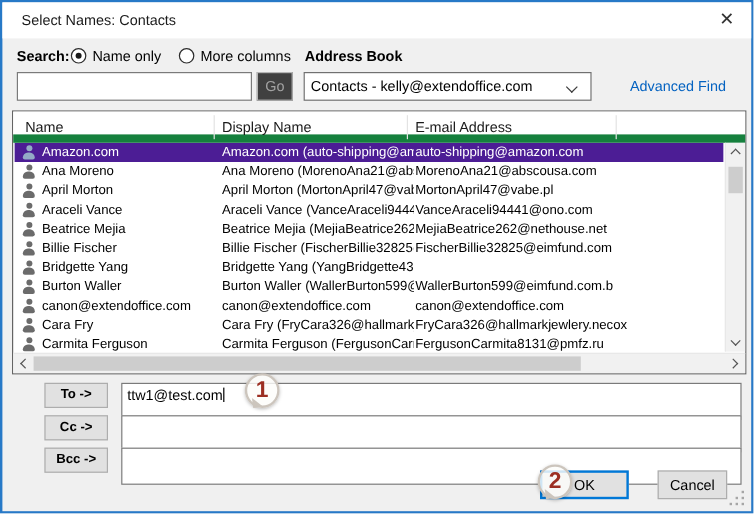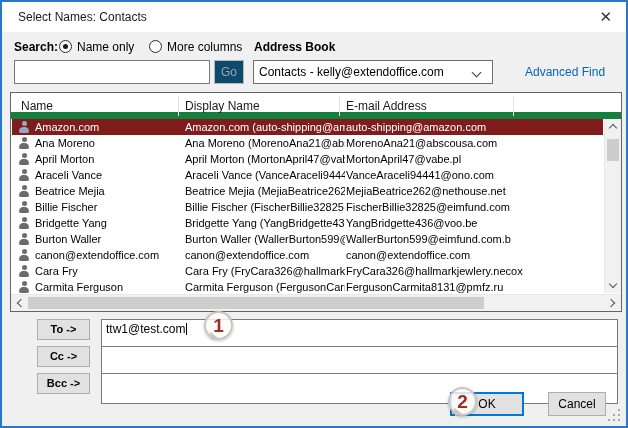--- a/index.html
+++ b/index.html
@@ -15,33 +15,33 @@
   
   .search-row{position:absolute;left:0;top:30px;right:0;height:26px;}
   .lbl{position:absolute;top:8px;font-size:12px;color:#000;}
   .bold{font-weight:bold;}
   .radio{position:absolute;top:8px;width:13px;height:13px;border:1px solid #2b2b2b;border-radius:50%;background:#fff;}
   .radio.checked::after{content:"";position:absolute;left:3px;top:3px;width:5px;height:5px;border-radius:50%;background:#1a1a1a;}
 
   
   .txt-input{position:absolute;background:#fff;border:1px solid #7a7a7a;font-size:12px;padding:0 4px;color:#000;}
   .search-input{left:12px;top:58px;width:196px;height:24px;}
-  .go-btn{position:absolute;left:212px;top:58px;width:30px;height:24px;background:#0c4a6e;border:1px solid #b5b5b5;color:#a3a3a3;font-size:12px;text-align:center;line-height:22px;}
+  .go-btn{position:absolute;left:212px;top:58px;width:30px;height:24px;background:#404040;border:1px solid #b5b5b5;color:#a3a3a3;font-size:12px;text-align:center;line-height:22px;}
   .combo{position:absolute;left:251px;top:58px;width:240px;height:24px;background:#fff;border:1px solid #707070;font-size:12px;line-height:22px;padding:0 22px 0 5px;color:#000;white-space:nowrap;overflow:hidden;}
   .combo-chev{position:absolute;left:471px;top:67px;width:7px;height:7px;border-left:1.5px solid #3b3b3b;border-top:1.5px solid #3b3b3b;transform:rotate(225deg);}
   .adv-link{position:absolute;left:523px;top:63px;font-size:12px;color:#0563c1;cursor:pointer;}
 
   
   .listbox{position:absolute;left:8px;top:90px;width:612px;height:220px;background:#fff;border:1px solid #646464;}
   .lheader{position:absolute;left:0;top:0;right:0;height:26px;background:#fff;border-bottom:7px solid #15803d;}
   .hcol{position:absolute;top:6px;font-size:12px;color:#1a1a1a;white-space:nowrap;}
   .hsep{position:absolute;top:3px;height:20px;width:1px;background:#e3e3e3;}
   .rows{position:absolute;left:1px;top:26px;right:18px;bottom:18px;overflow:hidden;}
   .row{position:relative;height:16px;line-height:16px;font-size:11px;color:#000;white-space:nowrap;}
-  .row.selected{background:#7f1d1d;color:#fff;}
+  .row.selected{background:#4c1d95;color:#fff;}
   .cell{position:absolute;top:0;overflow:hidden;white-space:nowrap;}
   .c-name{left:23px;width:148px;}
   .c-display{left:173px;width:160px;}
   .c-email{left:334px;right:1px;}
   .person-icon{position:absolute;left:6px;top:2px;width:12px;height:12px;}
   .person-icon::before{content:"";position:absolute;left:3.5px;top:0;width:5px;height:5px;border-radius:50%;background:#6b6b6b;}
   .person-icon::after{content:"";position:absolute;left:1px;top:6px;width:10px;height:6px;border-radius:5px 5px 2px 2px;background:#6b6b6b;}
   .row.selected .person-icon::before,.row.selected .person-icon::after{background:#93a9c6;}
 
   
@@ -151,21 +151,20 @@
     <span class="person-icon"></span>
     <span class="cell c-name">Billie Fischer</span>
     <span class="cell c-display">Billie Fischer (FischerBillie32825@ei...</span>
     <span class="cell c-email">FischerBillie32825@eimfund.com</span>
   </div>
 
   <div class="row">
     <span class="person-icon"></span>
     <span class="cell c-name">Bridgette Yang</span>
     <span class="cell c-display">Bridgette Yang (YangBridgette436...</span>
-    <span class="cell c-email">YangBridgette436@voo.be</span>
   </div>
 
   <div class="row">
     <span class="person-icon"></span>
     <span class="cell c-name">Burton Waller</span>
     <span class="cell c-display">Burton Waller (WallerBurton599@f...</span>
     <span class="cell c-email">WallerBurton599@eimfund.com.b</span>
   </div>
 
   <div class="row">

